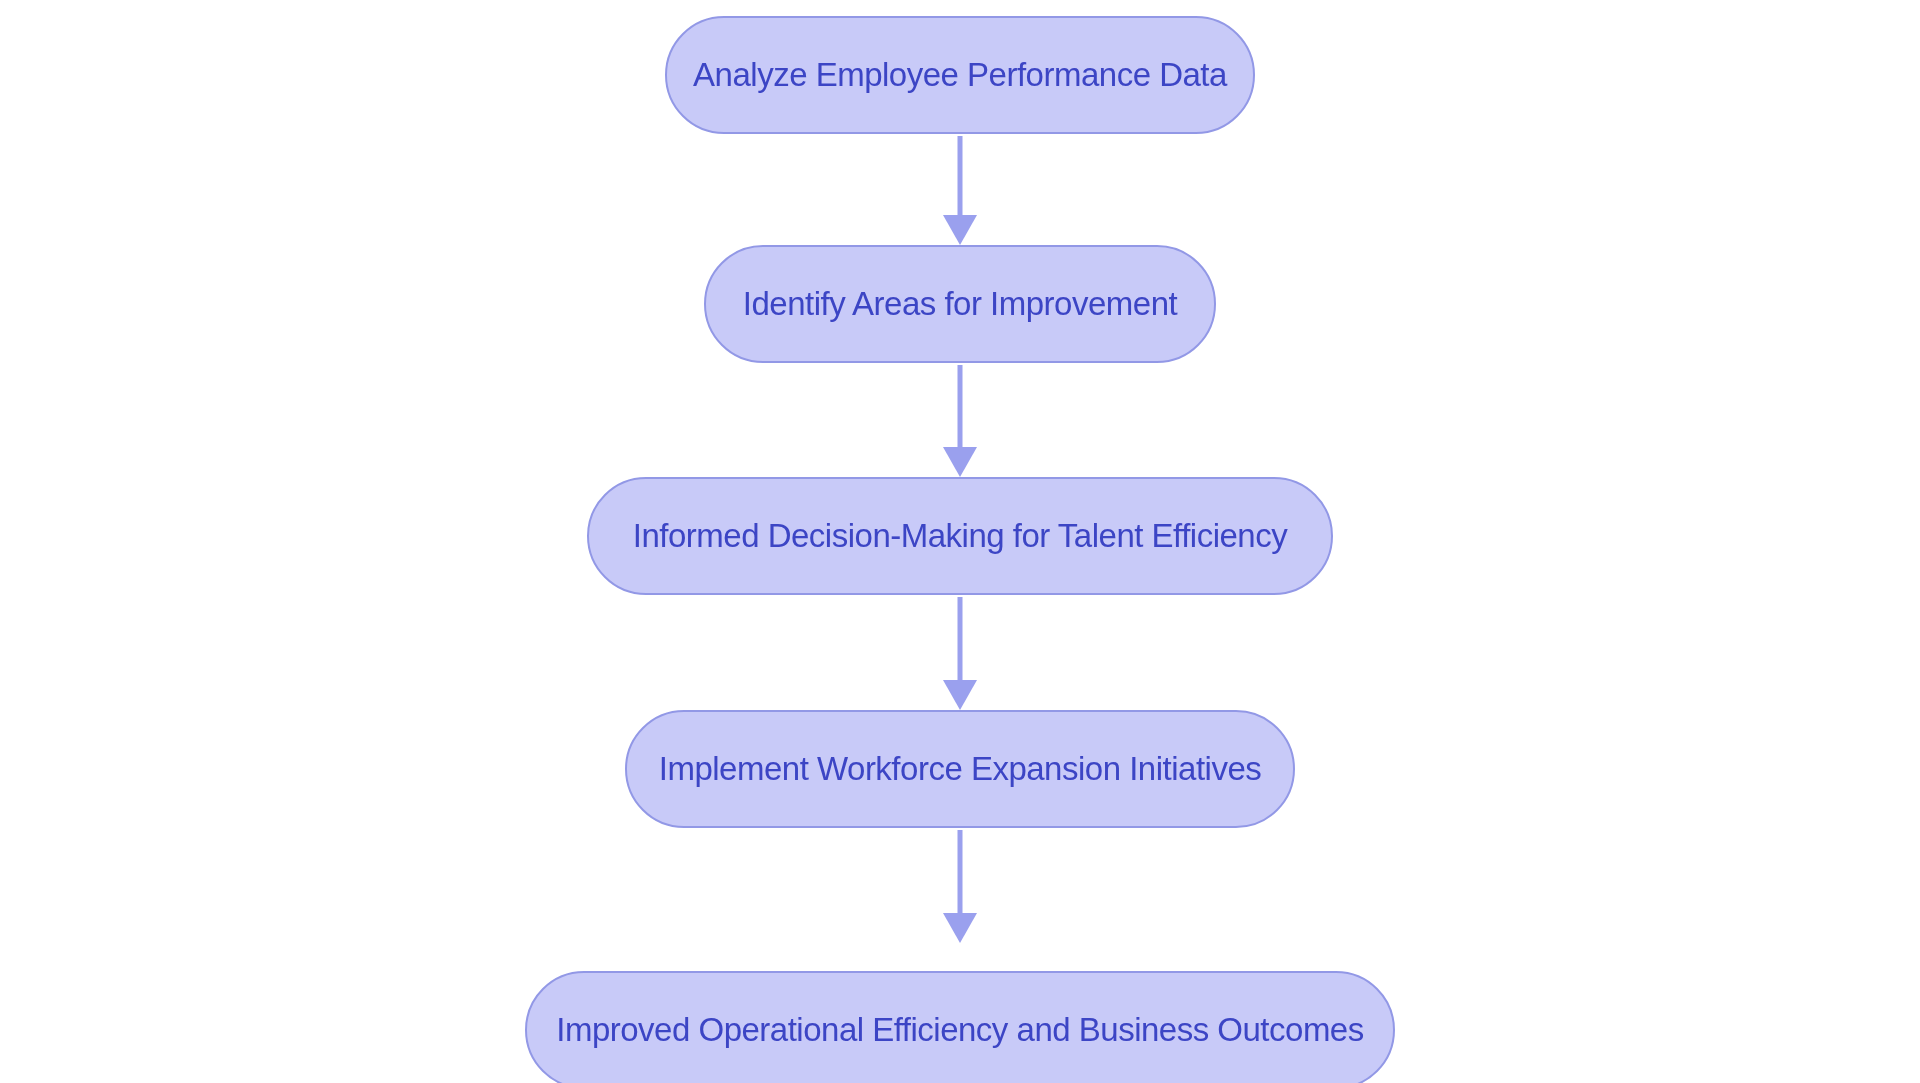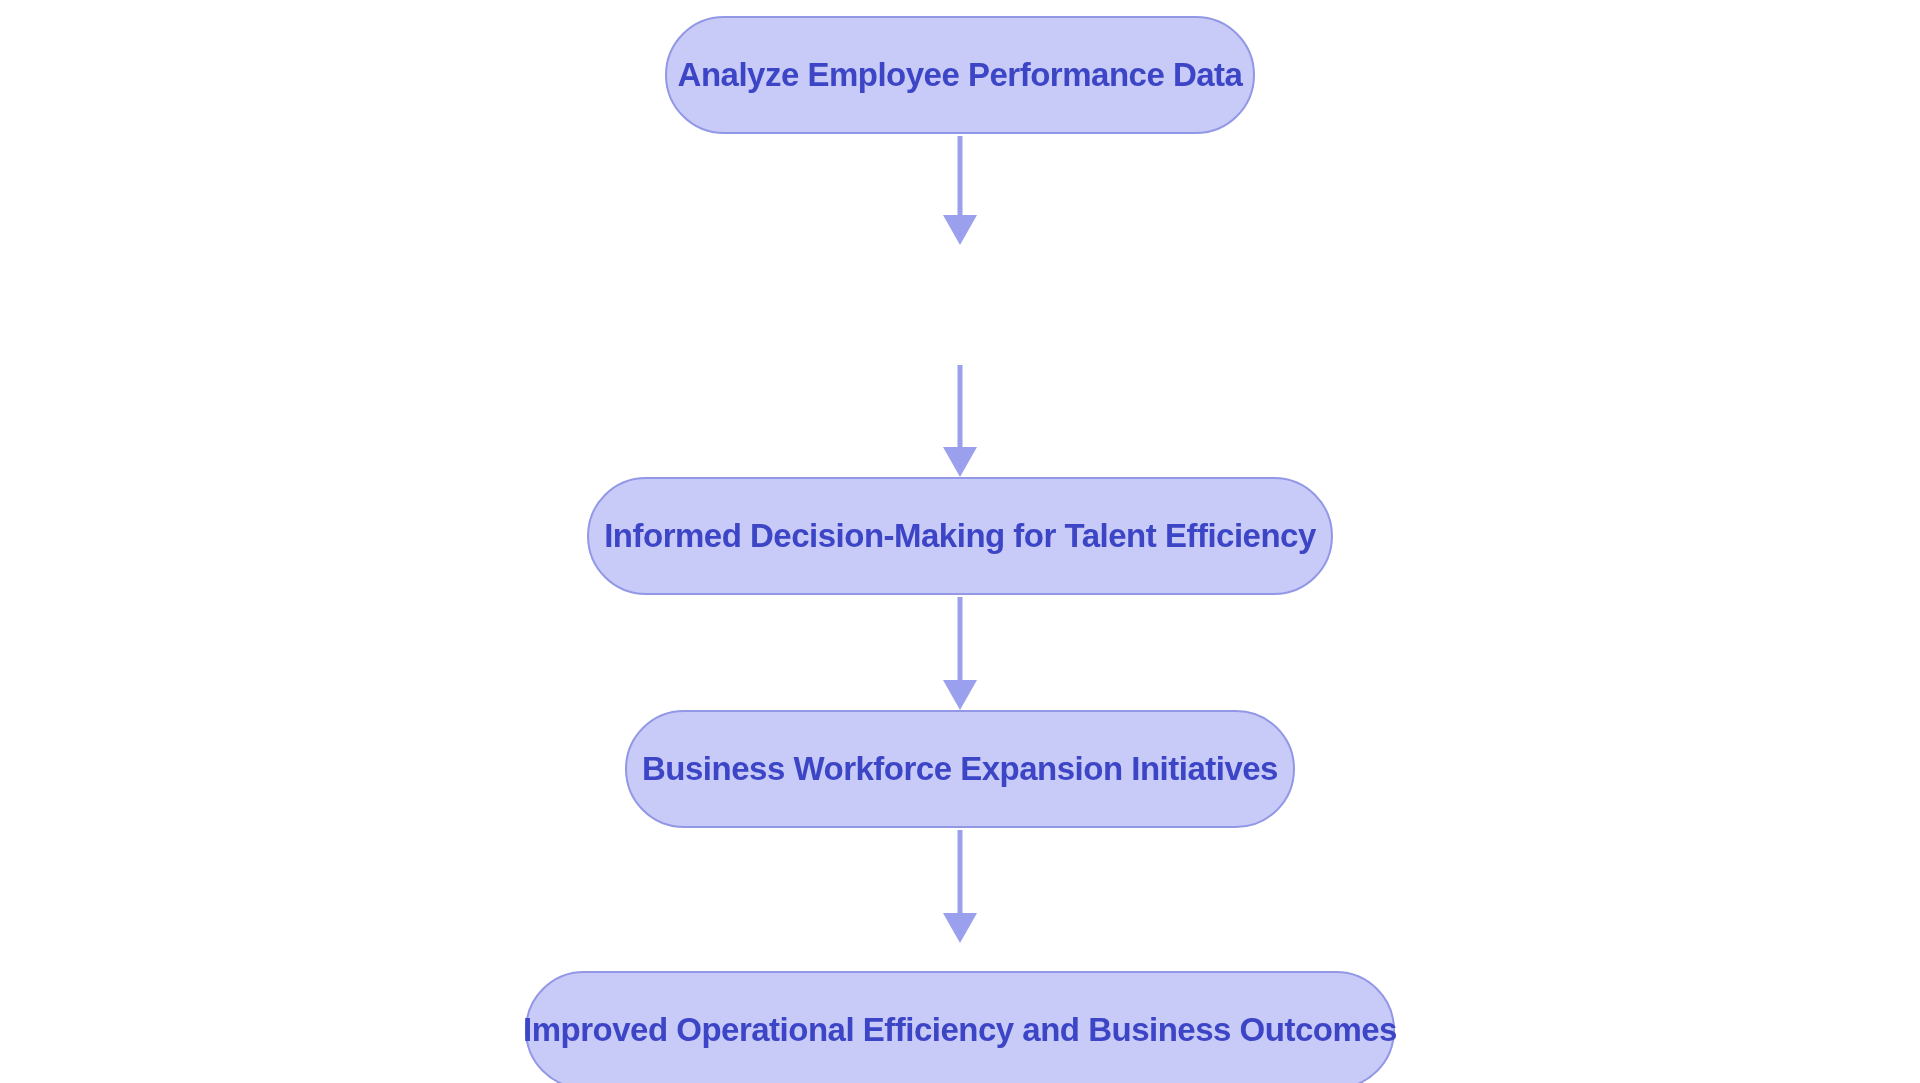--- a/index.html
+++ b/index.html
@@ -16,21 +16,20 @@
     --node-border: #9298e6;
     --node-text: #3c45c5;
     --arrow: #9aa0ee;
     --bg: #ffffff;
   }
   .canvas {
     position: relative;
     width: 1920px;
     height: 1083px;
     background: var(--bg);
-    font-weight: bold;
   }
   .node {
     position: absolute;
     left: 50%;
     transform: translateX(-50%);
     height: 118px;
     border-radius: 60px;
     background: var(--node-fill);
     border: 2px solid var(--node-border);
     box-sizing: border-box;
@@ -82,33 +81,36 @@
 
 <div class="canvas">
 
   <div class="node n1">
     <span class="node-label">Analyze Employee Performance Data</span>
   </div>
 
   <div class="edge-line e1-line"></div>
   <div class="edge-head e1-head"></div>
 
+  <div class="node n2">
+    <span class="node-label">Identify Areas for Improvement</span>
+  </div>
 
   <div class="edge-line e2-line"></div>
   <div class="edge-head e2-head"></div>
 
   <div class="node n3">
     <span class="node-label">Informed Decision-Making for Talent Efficiency</span>
   </div>
 
   <div class="edge-line e3-line"></div>
   <div class="edge-head e3-head"></div>
 
   <div class="node n4">
-    <span class="node-label">Business Workforce Expansion Initiatives</span>
+    <span class="node-label">Implement Workforce Expansion Initiatives</span>
   </div>
 
   <div class="edge-line e4-line"></div>
   <div class="edge-head e4-head"></div>
 
   <div class="node n5">
     <span class="node-label">Improved Operational Efficiency and Business Outcomes</span>
   </div>
 
 </div>

